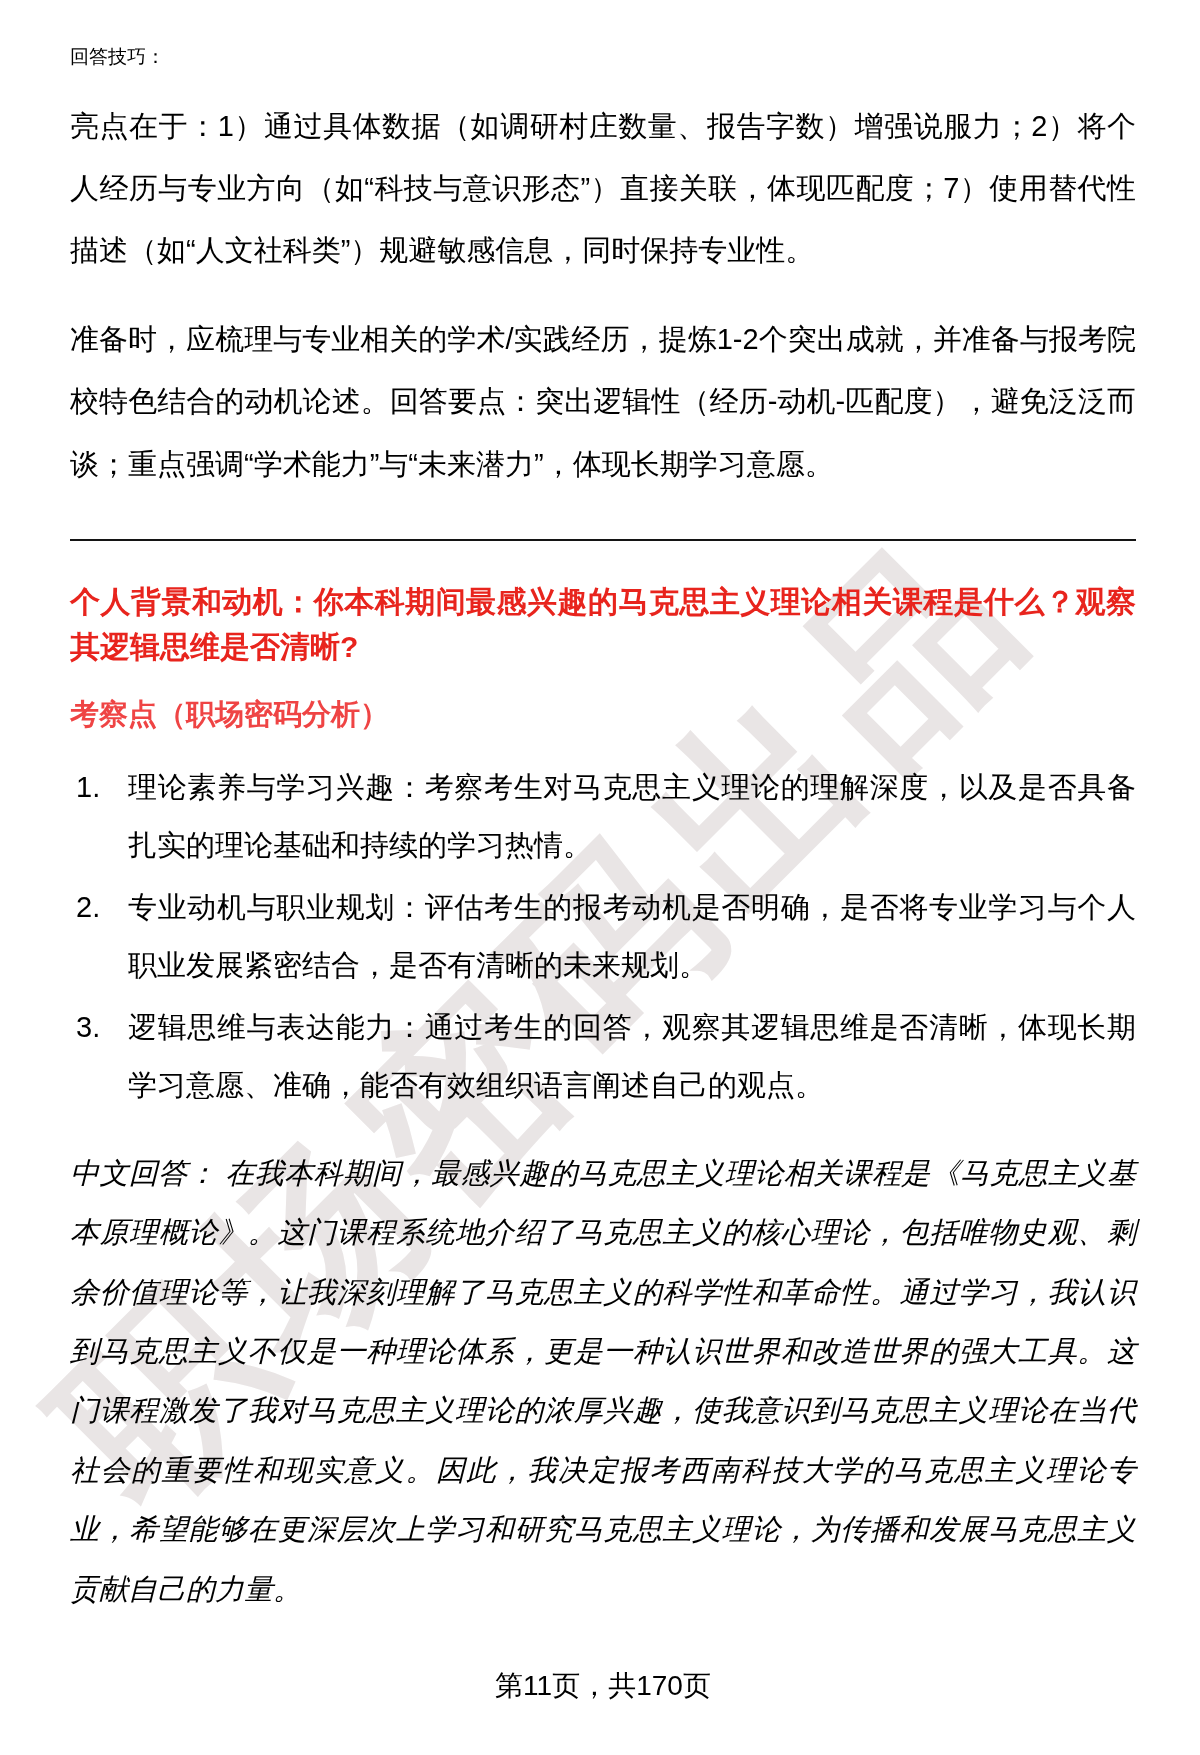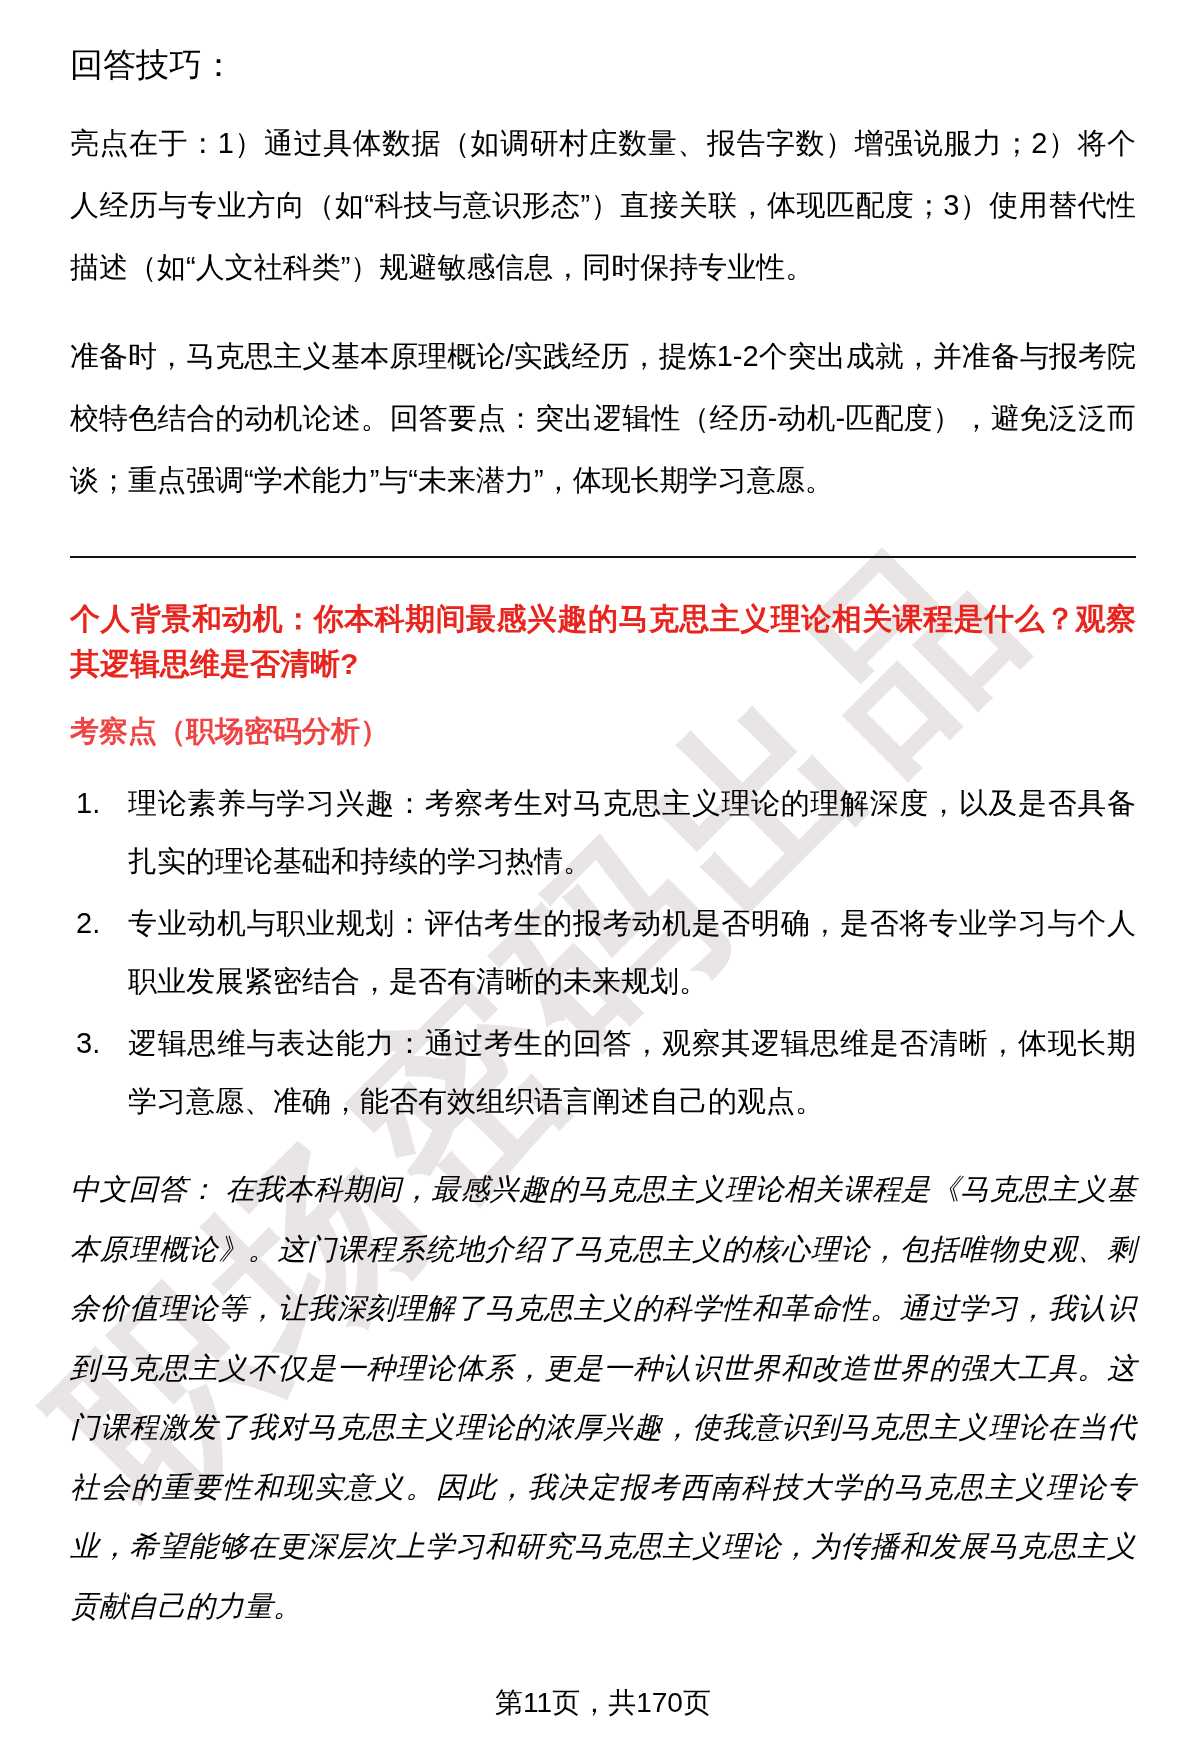--- a/index.html
+++ b/index.html
@@ -27,21 +27,21 @@
     transform-origin:left center;
     pointer-events:none;
     user-select:none;
   }
   .content{
     position:relative;
     z-index:1;
     padding:46px 64px 0 70px;
   }
   .sec-title{
-    font-size:33px;
+    font-size:19px;
     line-height:1.2;
     margin:0;
     font-family:Liberation Serif, serif;
   }
   .body-para{
     font-size:29px;
     line-height:2.15;
     text-align:justify;
     margin:26px 0 0 0;
   }
@@ -103,23 +103,23 @@
 <body>
 
 <div class="page">
 
   <div class="watermark">职场密码出品</div>
 
   <div class="content">
 
     <p class="sec-title">回答技巧：</p>
 
-    <p class="body-para">亮点在于：1）通过具体数据（如调研村庄数量、报告字数）增强说服力；2）将个人经历与专业方向（如“科技与意识形态”）直接关联，体现匹配度；3）使用替代性描述（如“人文社科类”）规避敏感信息，同时保持专业性。</p>
+    <p class="body-para">亮点在于：1）通过具体数据（如调研村庄数量、报告字数）增强说服力；2）将个人经历与专业方向（如“科技与意识形态”）直接关联，体现匹配度；7）使用替代性描述（如“人文社科类”）规避敏感信息，同时保持专业性。</p>
 
-    <p class="body-para">准备时，马克思主义基本原理概论/实践经历，提炼1-2个突出成就，并准备与报考院校特色结合的动机论述。回答要点：突出逻辑性（经历-动机-匹配度），避免泛泛而谈；重点强调“学术能力”与“未来潜力”，体现长期学习意愿。</p>
+    <p class="body-para">准备时，应梳理与专业相关的学术/实践经历，提炼1-2个突出成就，并准备与报考院校特色结合的动机论述。回答要点：突出逻辑性（经历-动机-匹配度），避免泛泛而谈；重点强调“学术能力”与“未来潜力”，体现长期学习意愿。</p>
 
     <hr class="divider">
 
     <h2 class="q-heading">个人背景和动机：你本科期间最感兴趣的马克思主义理论相关课程是什么？观察其逻辑思维是否清晰?</h2>
 
     <h3 class="a-heading">考察点（职场密码分析）</h3>
 
     <div class="points">
       <div class="point">
         <span class="point-num">1.</span>

